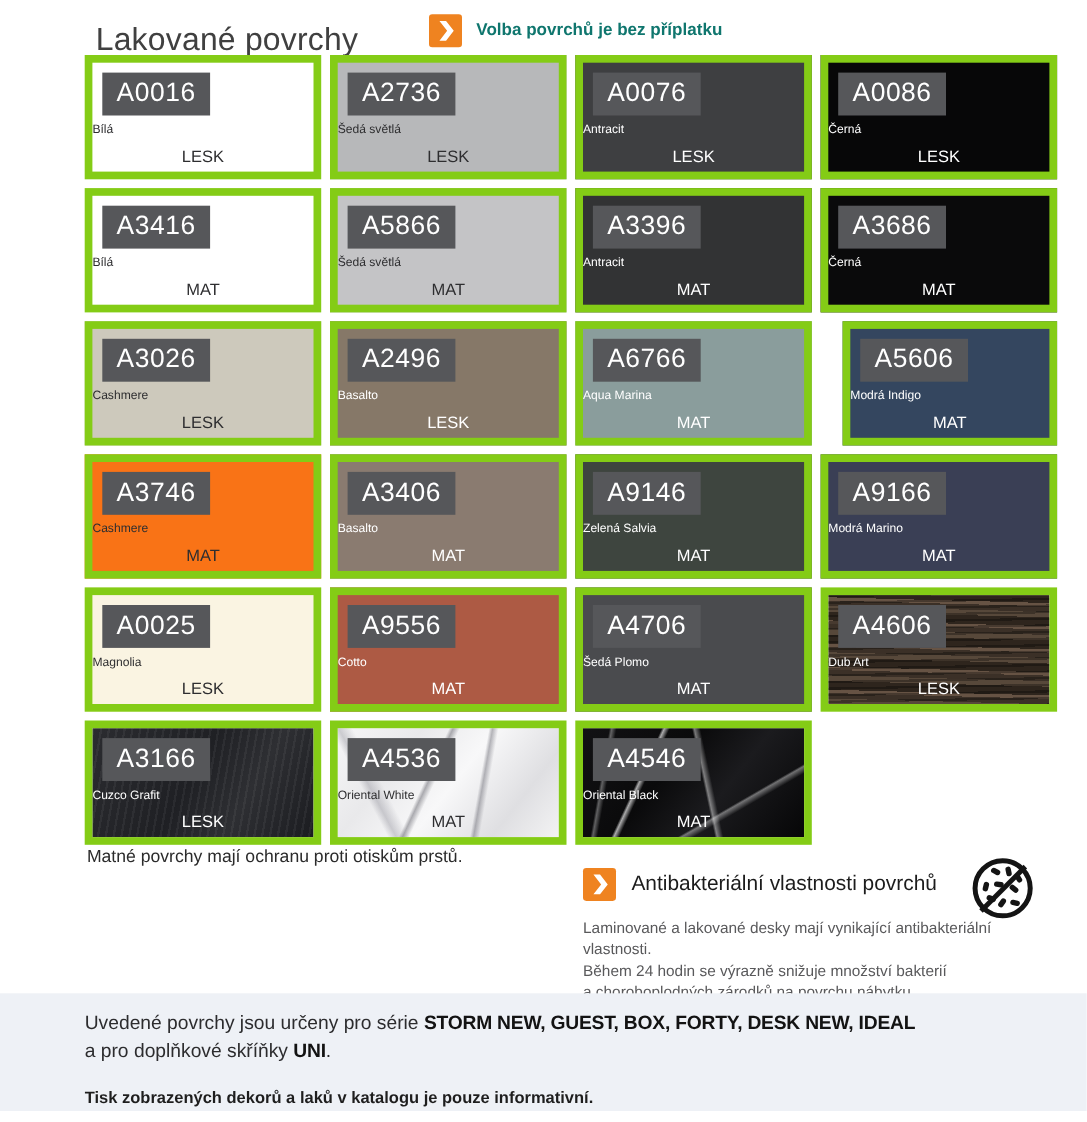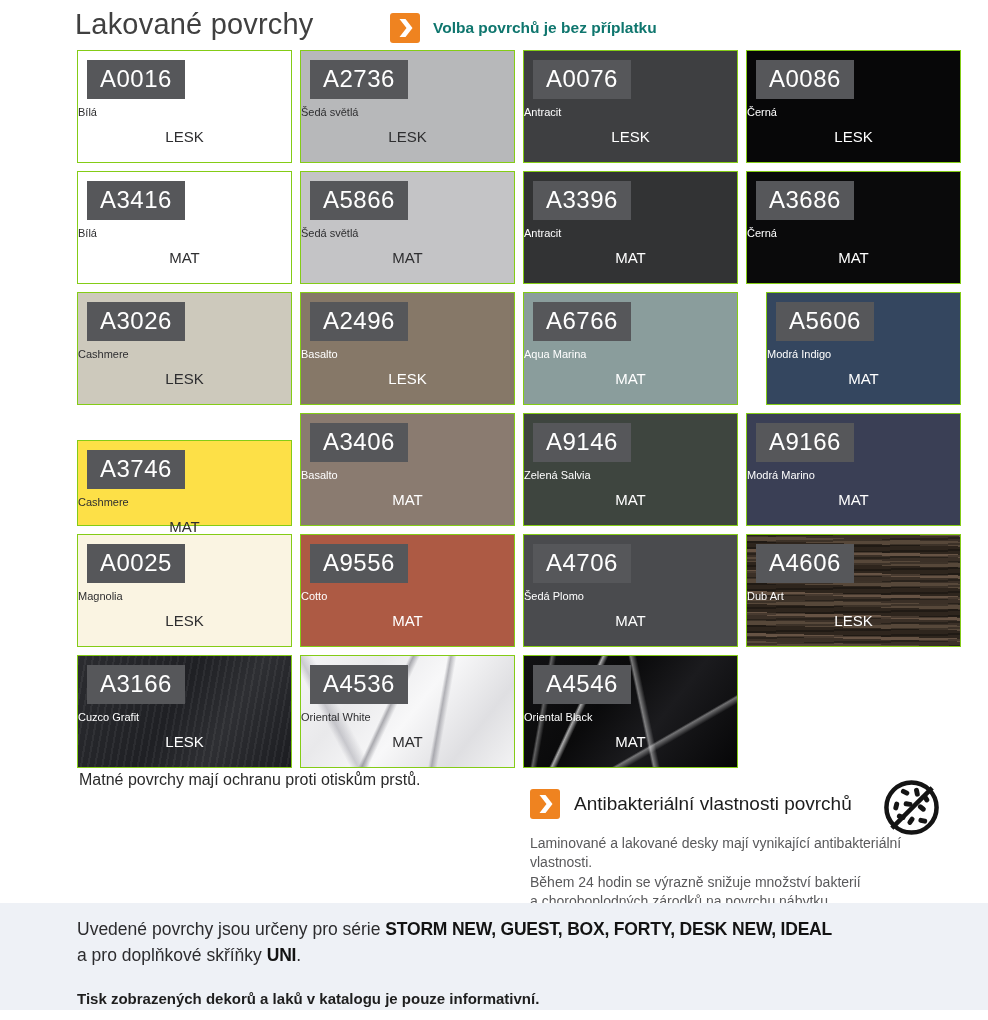--- a/index.html
+++ b/index.html
@@ -3,33 +3,33 @@
 <meta charset="utf-8">
 <style>
   html,body{margin:0;padding:0;}
   body{
     width:988px;height:1020px;position:relative;overflow:hidden;
     background:#ffffff;font-family:"Liberation Sans",sans-serif;
     -webkit-font-smoothing:antialiased;
   }
   
   .page-title{
-    position:absolute;top:8px;left:75px;margin:0;
+    position:absolute;top:8px;left:75px;margin:12px;
     font-size:29px;font-weight:300;color:#404040;letter-spacing:.2px;
   }
   .banner{position:absolute;top:13px;left:390px;display:flex;align-items:center;gap:13px;}
   .arrow-box{width:30px;height:30px;border-radius:3px;background:#ef8320;
     display:flex;align-items:center;justify-content:center;flex:0 0 auto;}
   .banner-label{font-size:15.5px;font-weight:600;color:#0f766e;}
   
   .grid{
     position:absolute;top:50px;left:77px;
     display:grid;grid-template-columns:repeat(4,215px);grid-auto-rows:113px;gap:8px;
   }
-  .swatch{position:relative;border:1px solid #84cc16;box-sizing:border-box;background:#fff;}
+  .swatch{position:relative;border:7px solid #84cc16;box-sizing:border-box;background:#fff;}
   .code-badge{
     position:absolute;top:9px;left:9px;background:#56575a;color:#ffffff;
     font-size:24px;line-height:1;padding:7px 13px 8px;letter-spacing:.5px;
   }
   .swatch-name{position:absolute;top:55px;left:0;width:100%;text-align:left;font-size:11px;}
   .swatch-finish{position:absolute;top:77px;left:0;width:100%;text-align:center;font-size:15px;}
   .dark-text .swatch-name,.dark-text .swatch-finish{color:#2e2e30;}
   .light-text .swatch-name,.light-text .swatch-finish{color:#ffffff;}
   
   .tex-wood{background:
@@ -132,21 +132,21 @@
     <div class="swatch light-text" style="background: rgb(138, 157, 156);">
     <span class="code-badge">A6766</span>
     <span class="swatch-name">Aqua Marina</span>
     <span class="swatch-finish">MAT</span>
   </div>
     <div class="swatch light-text" style="background: rgb(52, 70, 95); margin-left: 20px;">
     <span class="code-badge">A5606</span>
     <span class="swatch-name">Modrá Indigo</span>
     <span class="swatch-finish">MAT</span>
   </div>
-    <div class="swatch dark-text" style="background: #fde047; margin-top: 27px;">
+    <div class="swatch dark-text" style="background: #f97316;">
     <span class="code-badge">A3746</span>
     <span class="swatch-name">Cashmere</span>
     <span class="swatch-finish">MAT</span>
   </div>
     <div class="swatch light-text" style="background: rgb(138, 123, 112); padding-left: 11px;">
     <span class="code-badge">A3406</span>
     <span class="swatch-name">Basalto</span>
     <span class="swatch-finish">MAT</span>
   </div>
     <div class="swatch light-text" style="background: rgb(62, 69, 63);">

